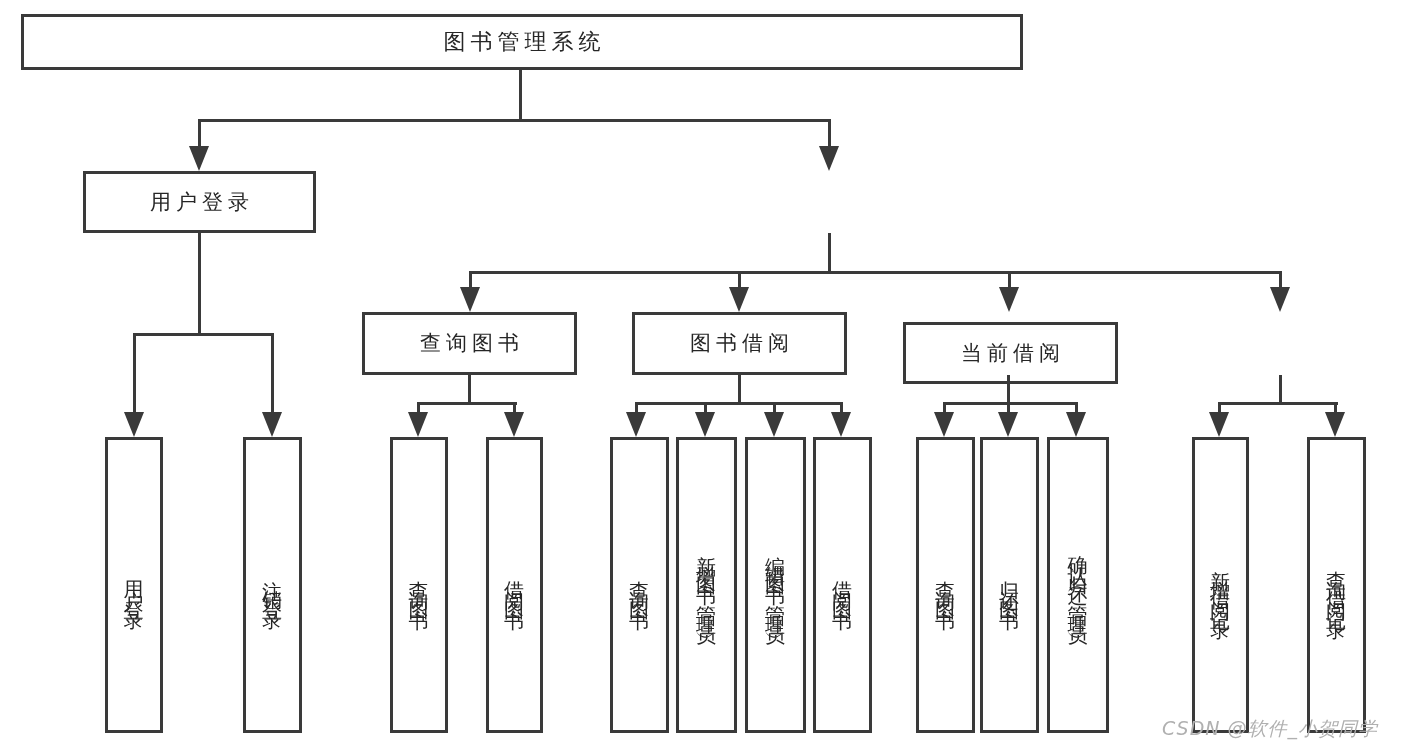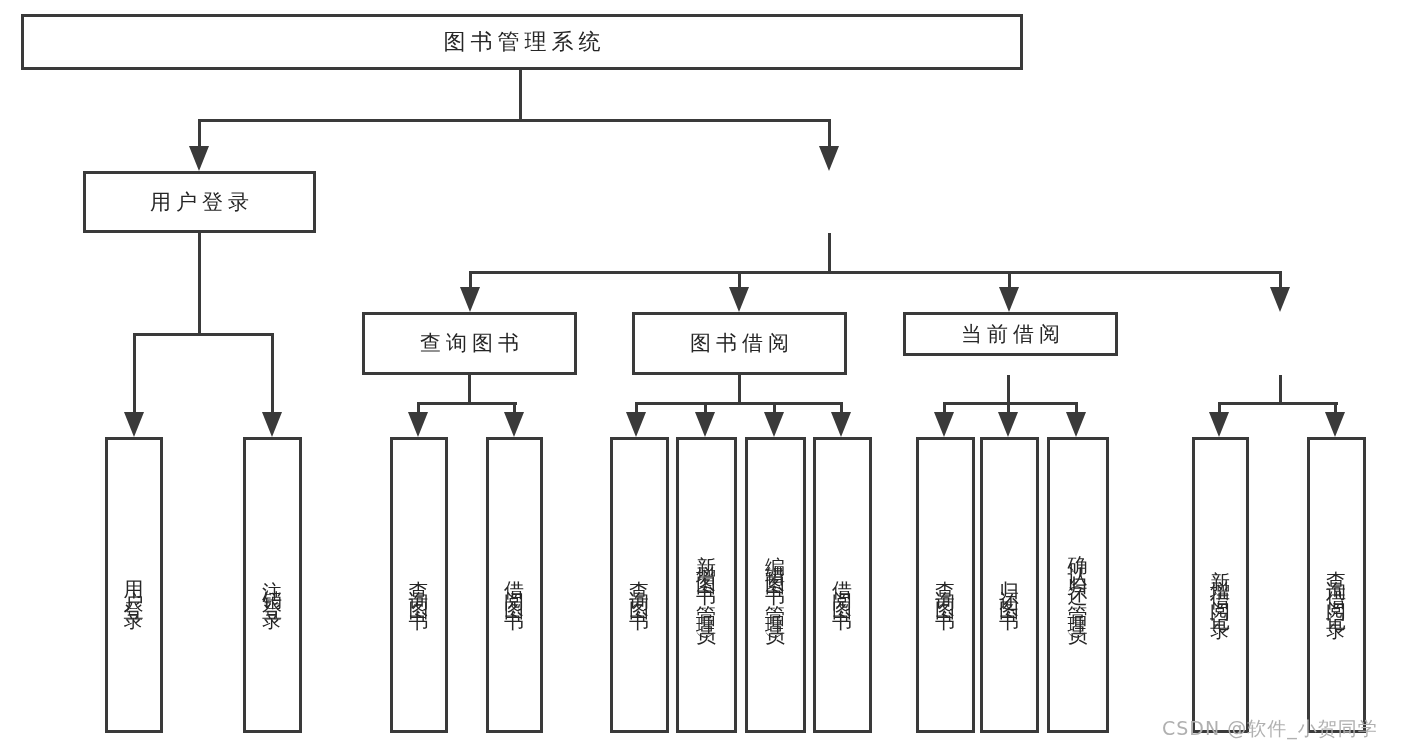--- a/index.html
+++ b/index.html
@@ -41,20 +41,21 @@
     border-top:25px solid var(--line,#3a3a3a);
   }
   .wm{
     position:absolute;
     left:1162px;top:716px;
     font-size:19px;
     letter-spacing:1px;
     color:var(--wm,#b0b0b0);
     white-space:nowrap;
     z-index:5;
+    font-style:italic;
   }
 </style>
 </head>
 <body>
 
 <div id="stage" style="--line: #3a3a3a; --text: #262626; --wm: #b0b0b0; --bg: #ffffff;">
 
   <div class="node hbox root" style="left:21px;top:14px;width:1002px;height:56px">
     <span>图书管理系统</span>
   </div>
@@ -62,21 +63,21 @@
   <div class="node hbox" style="left:83px;top:171px;width:233px;height:62px">
     <span>用户登录</span>
   </div>
 
   <div class="node hbox" style="left:362px;top:312px;width:215px;height:63px">
     <span>查询图书</span>
   </div>
   <div class="node hbox" style="left:632px;top:312px;width:215px;height:63px">
     <span>图书借阅</span>
   </div>
-  <div class="node hbox" style="left:903px;top:312px;width:215px;height:44px">
+  <div class="node hbox" style="left:903px;top:322px;width:215px;height:62px">
     <span>当前借阅</span>
   </div>
 
   <div class="node vbox" style="left:105px;top:437px;width:58px;height:296px">
     <span>用户登录</span>
   </div>
   <div class="node vbox" style="left:243px;top:437px;width:59px;height:296px">
     <span>注销登录</span>
   </div>
   <div class="node vbox" style="left:390px;top:437px;width:58px;height:296px">

